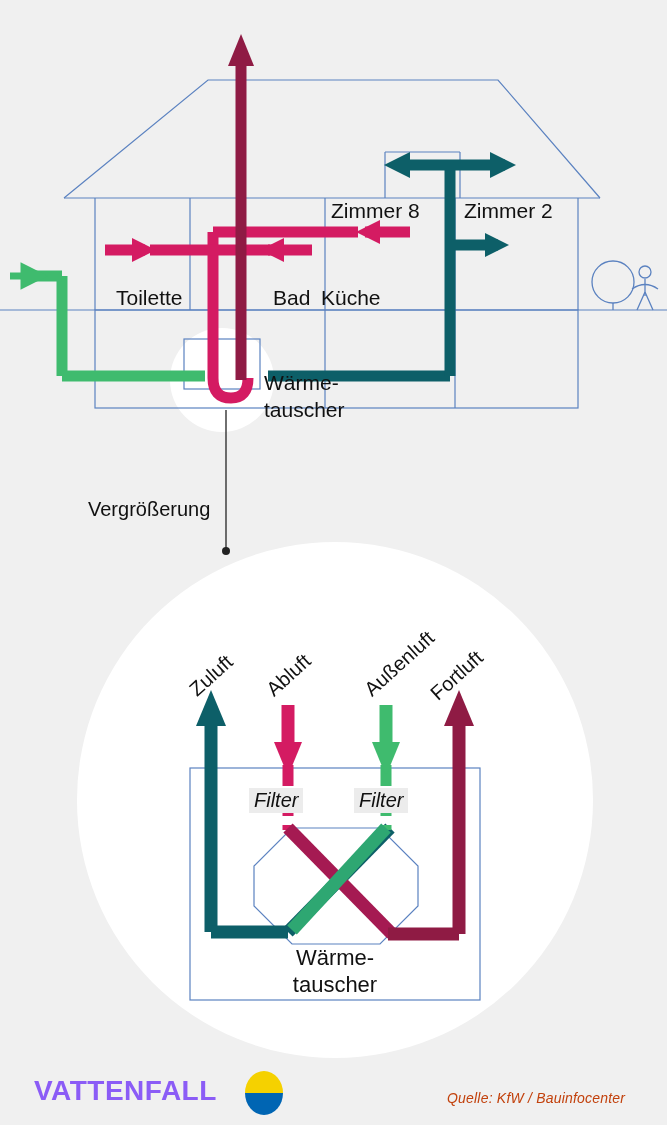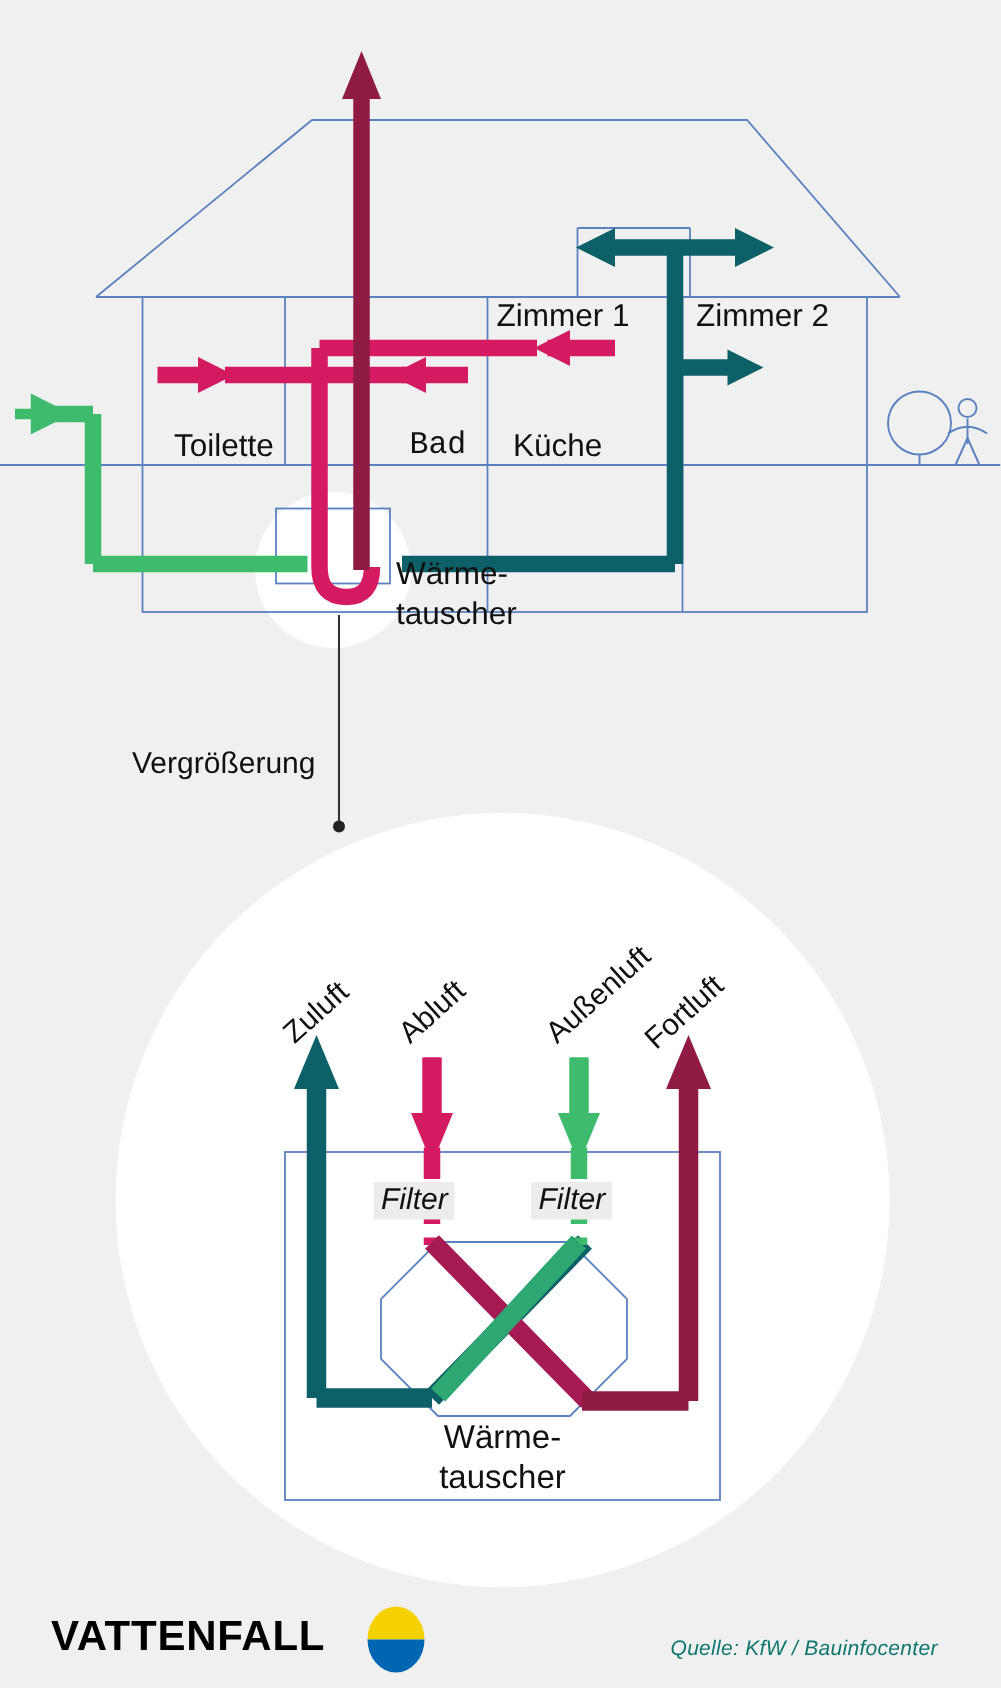--- a/index.html
+++ b/index.html
@@ -27,29 +27,29 @@
     font-size:20px;
     background:#ececec;
     padding:1px 5px 2px 5px;
     font-style:italic;
   }
   .we2-lbl{font-size:22px;text-align:center;line-height:1.15;}
   .footer-src{
     position:absolute;
     font-size:14px;
     font-style:italic;
-    color:#0f766e;
+    color:#c2410c;
     letter-spacing:.2px;
   }
   .vf-logo{
     position:absolute;
     font-size:28px;
     font-weight:bold;
     letter-spacing:.5px;
-    color:#000000;
+    color:#8b5cf6;
     font-family:"Liberation Sans", sans-serif;
   }
 </style>
 </head>
 <body>
 
 <div id="stage">
 
   <svg class="layer" viewBox="0 0 667 1125">
 
@@ -187,23 +187,23 @@
     </g>
 
     <g>
       <path d="M 459 934 L 459 718" stroke="#8f1b44" stroke-width="13" fill="none"></path>
       <path d="M 459 934 L 388 934" stroke="#8f1b44" stroke-width="13" fill="none"></path>
       <path d="M 444 726 L 459 690 L 474 726 Z" fill="#8f1b44"></path>
     </g>
   </svg>
 
   <div class="lbl room-lbl" style="left:99px;top:286px;margin-left:17px;">Toilette</div>
-  <div class="lbl room-lbl" style="left:273px;top:286px;font-family:Liberation Mono, monospace;">Bad</div>
-  <div class="lbl room-lbl" style="left:342px;top:286px;">Küche</div>
-  <div class="lbl room-lbl" style="left:331px;top:199px;">Zimmer 1</div>
+  <div class="lbl room-lbl" style="left:273px;top:286px;">Bad</div>
+  <div class="lbl room-lbl" style="left:321px;top:286px;">Küche</div>
+  <div class="lbl room-lbl" style="left:331px;top:199px;">Zimmer 8</div>
   <div class="lbl room-lbl" style="left:464px;top:199px;">Zimmer 2</div>
 
   <div class="lbl we-lbl" style="left:264px;top:371px;">Wärme-</div>
   <div class="lbl we-lbl" style="left:264px;top:398px;">tauscher</div>
 
   <div class="lbl verg-lbl" style="left:52px;top:498px;">Vergrößerung</div>
 
   <div class="lbl rot-lbl" style="left:200px;top:678px;transform:rotate(-42deg);">Zuluft</div>
   <div class="lbl rot-lbl" style="left:277px;top:678px;transform:rotate(-42deg);">Abluft</div>
   <div class="lbl rot-lbl" style="left:375px;top:678px;transform:rotate(-42deg);">Außenluft</div>

